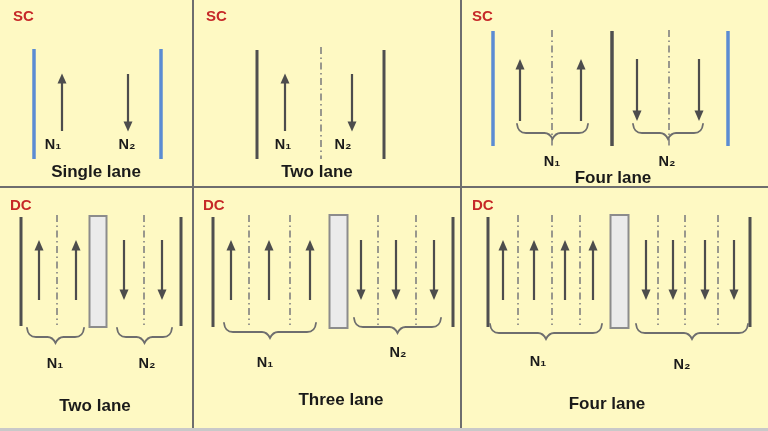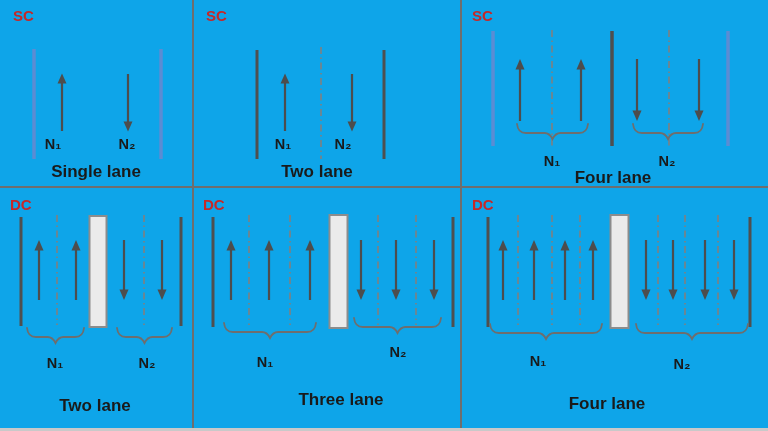--- a/index.html
+++ b/index.html
@@ -1,19 +1,19 @@
 <!DOCTYPE html>
 <html style="--label-red: #C62828; --edge-blue: #5B8CD3; --line-dark: #4F4F4F; --lane-gray: #808080; --arrow-gray: #4D4D4D; --brace-gray: #6E6E6E; --median-fill: #EBEBEB; --median-stroke: #8C8C8C; --divider-gray: #6E6E6E; --title-black: #1A1A1A;"><head>
 <meta charset="utf-8">
 <style>
   html,body{margin:0;padding:0;background:#ffffff;}
   #figure{
     position:relative;
     width:768px;height:431px;
-    background:#0ea5e9;
+    background:#fef9c3;
     font-family:"Liberation Sans","DejaVu Sans",sans-serif;
     overflow:hidden;
   }
   .panel{position:absolute;}
   .panel svg{display:block;}
   
   .vdiv{position:absolute;top:0;bottom:0;width:1.5px;background:var(--divider-gray);}
   .hdiv{position:absolute;left:0;right:0;top:186px;height:2px;background:var(--divider-gray);}
   .bstrip{position:absolute;left:0;right:0;bottom:0;height:3px;background:#c9c9c9;}
   

